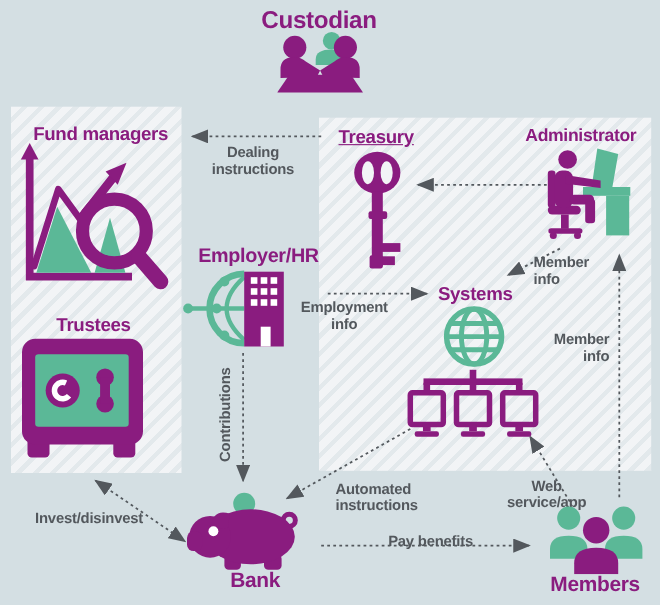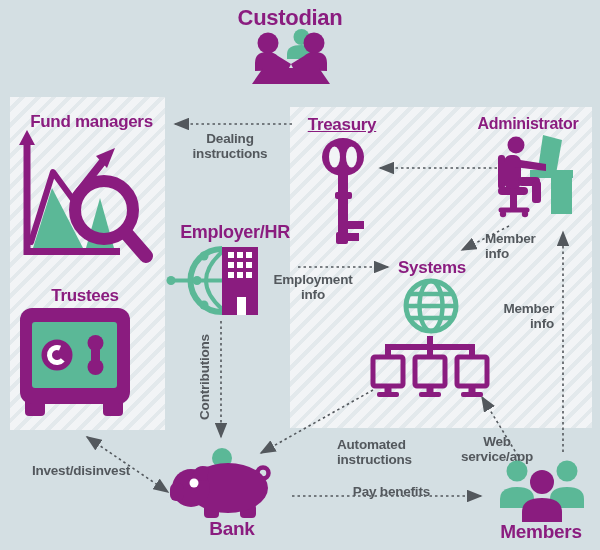--- a/index.html
+++ b/index.html
@@ -30,21 +30,21 @@
   #lbl-bank{left:184px;top:518px;width:96px;font-size:19px;}
   #lbl-members{left:495px;top:521px;width:92px;font-size:19px;}
   #flow-dealing{left:176px;top:131px;width:108px;text-align:center;}
   #flow-forecasting{left:386px;top:176px;width:95px;text-align:center;}
   #flow-employment{left:263px;top:272px;width:100px;text-align:center;}
   #flow-member-info-1{left:485px;top:231px;width:64px;text-align:left;}
   #flow-member-info-2{left:492px;top:301px;width:62px;text-align:right;}
   #flow-contributions{left:146px;top:368px;width:120px;height:18px;text-align:center;
                       transform:rotate(-90deg);transform-origin:center;}
   #flow-invest{left:10px;top:463px;width:120px;text-align:right;}
-  #flow-automated{left:305px;top:437px;width:95px;text-align:left;margin-left:32px;}
+  #flow-automated{left:305px;top:437px;width:95px;text-align:left;}
   #flow-web-service{left:447px;top:434px;width:100px;text-align:center;}
   #flow-pay-benefits{left:330px;top:484px;width:100px;text-align:right;}
 </style>
 </head>
 <body>
 
 <div class="stage">
 
   <div class="hatch" id="box-left"></div>
   <div class="hatch" id="box-right"></div>

